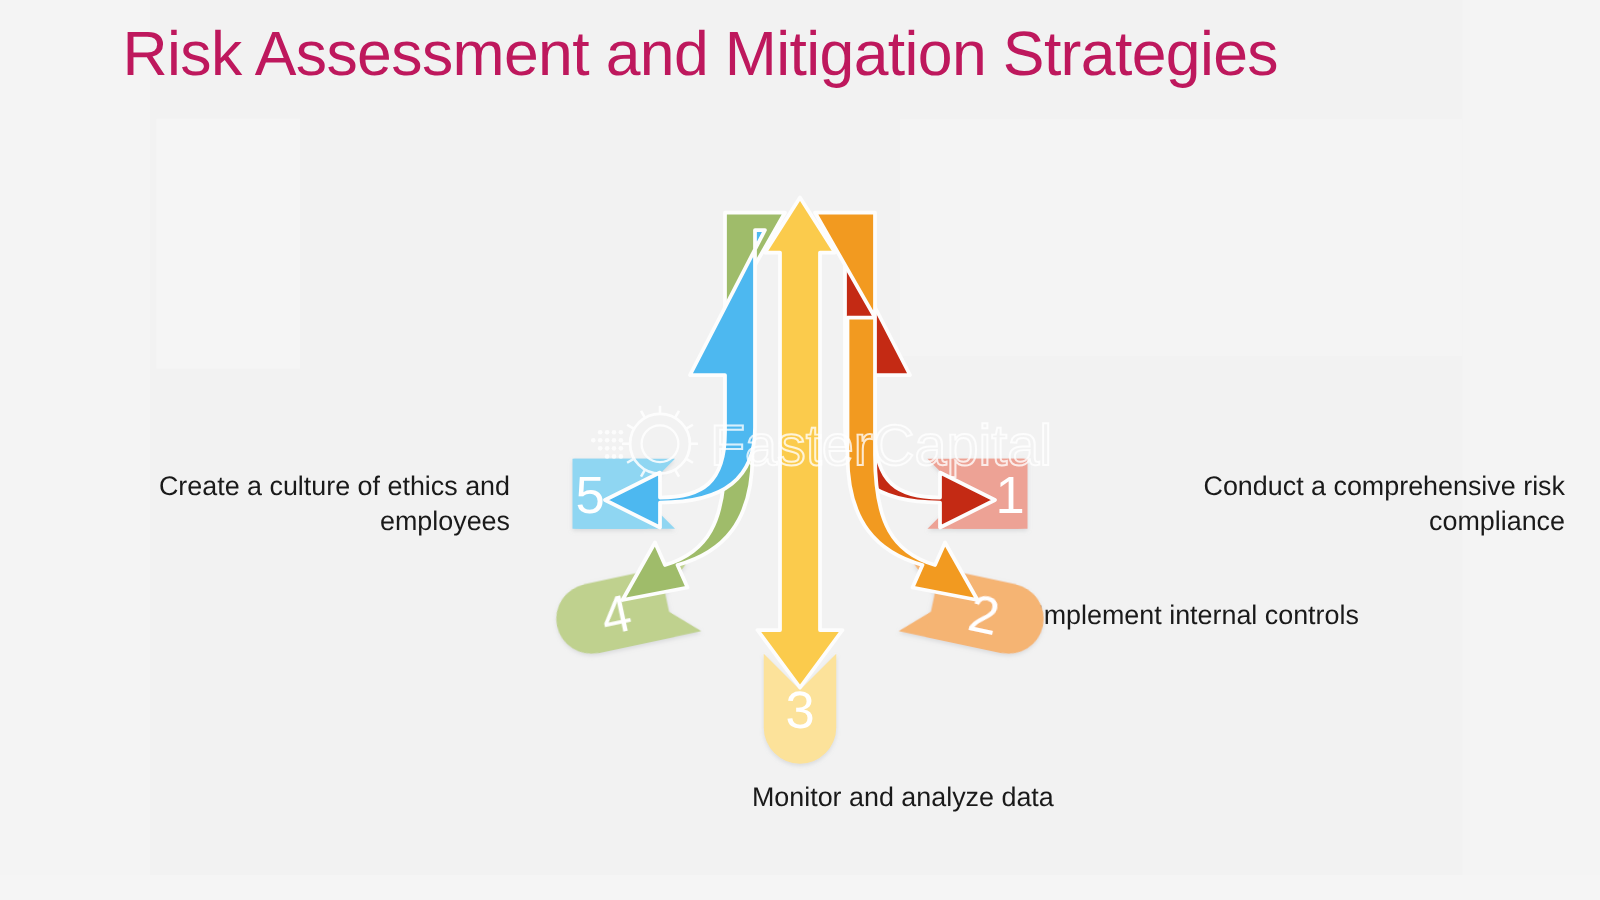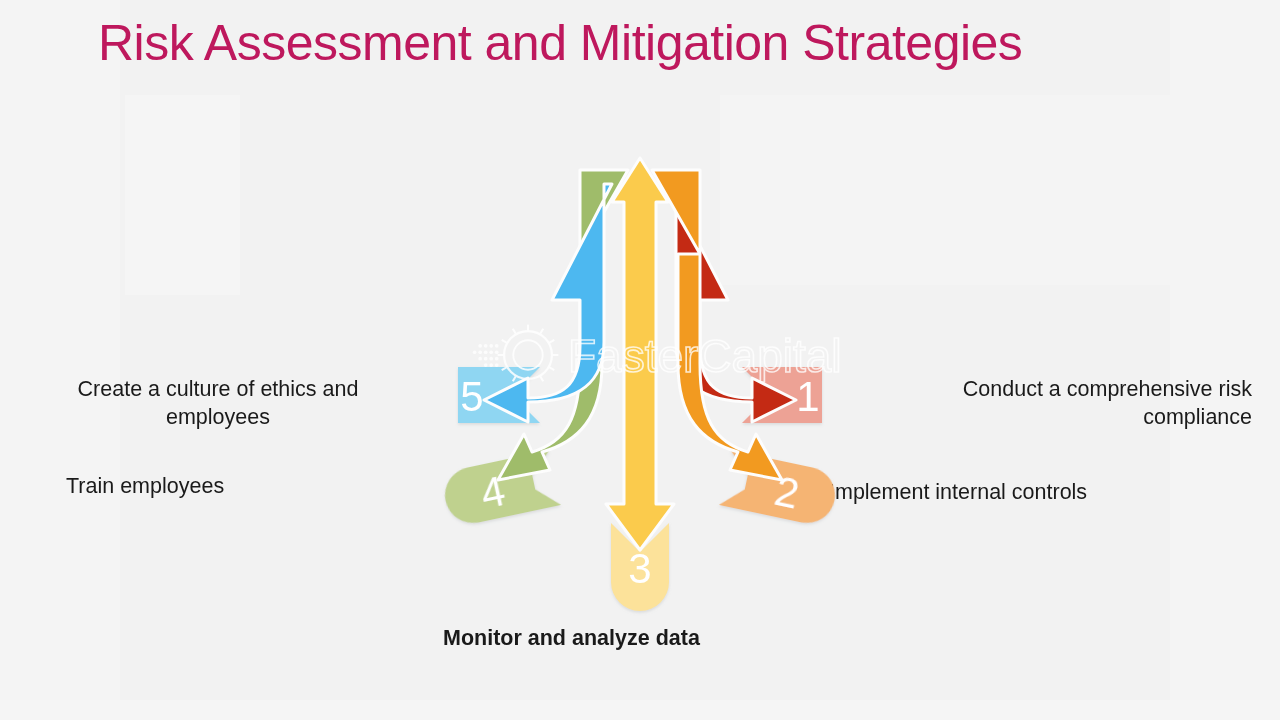--- a/index.html
+++ b/index.html
@@ -44,25 +44,25 @@
   }
 
   .caption {
     position: absolute;
     font-size: 21.5px;
     line-height: 28px;
     color: #1a1a1a;
     font-family: "Liberation Sans", sans-serif;
     font-weight: 400;
   }
-  #cap-5 { left: 28px;  top: 375px; width: 380px; text-align: center; }
+  #cap-5 { left: 28px;  top: 375px; width: 380px; text-align: right; }
   #cap-4 { left: 66px;  top: 472px; width: 340px; text-align: left; }
   #cap-1 { left: 872px; top: 375px; width: 380px; text-align: right; }
   #cap-2 { left: 829px; top: 478px; width: 380px; text-align: left; }
-  #cap-3 { left: 443px; top: 624px; width: 400px; text-align: left; font-weight: bold; }
+  #cap-3 { left: 443px; top: 624px; width: 400px; text-align: right; }
 
   #diagram {
     position: absolute;
     left: 400px;
     top: 150px;
     width: 480px;
     height: 480px;
   }
   #diagram svg { display: block; width: 480px; height: 480px; }
 
@@ -92,23 +92,20 @@
   <div class="bg-panel bg-c"></div>
   <div class="bg-panel bg-d"></div>
 
   <div id="title">Risk Assessment and Mitigation Strategies</div>
 
   <div class="caption" id="cap-5">
     <span>Create a culture of ethics and</span><br>
     <span>employees</span>
   </div>
 
-  <div class="caption" id="cap-4">
-    <span>Train employees</span>
-  </div>
 
   <div class="caption" id="cap-1">
     <span>Conduct a comprehensive risk</span><br>
     <span>compliance</span>
   </div>
 
   <div class="caption" id="cap-2">
     <span>Implement internal controls</span>
   </div>
 

